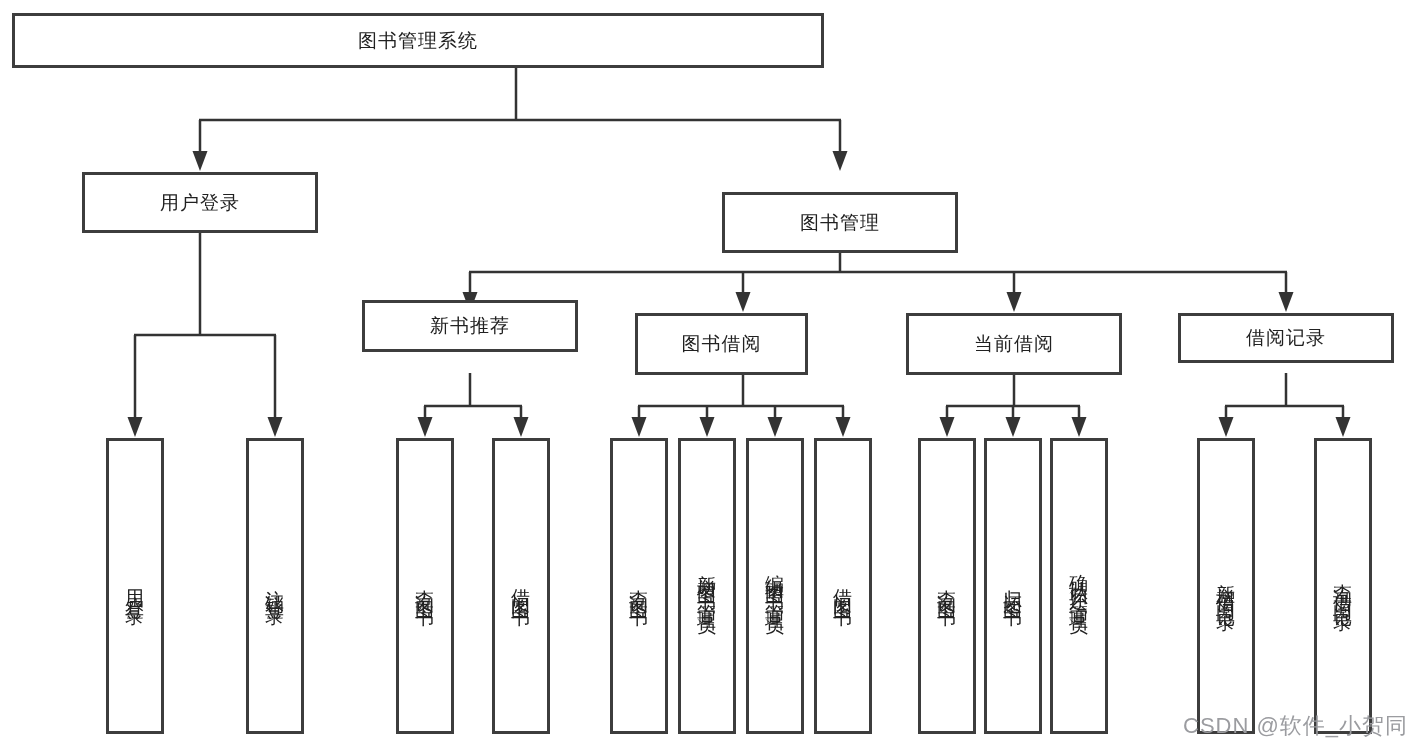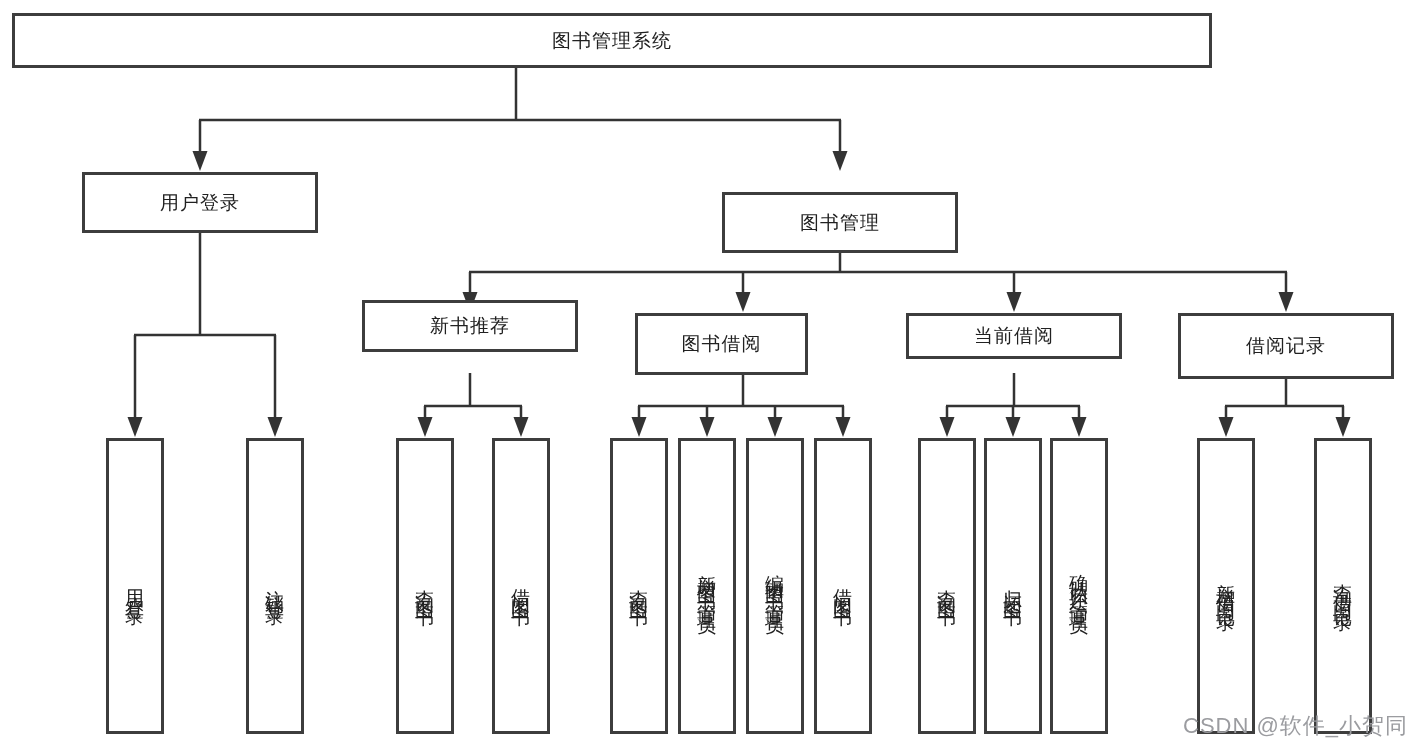--- a/index.html
+++ b/index.html
@@ -111,27 +111,27 @@
       <line x1="1079" y1="406" x2="1079" y2="420"></line>
       <polygon points="1071.5,417 1086.5,417 1079,437"></polygon>
       <line x1="1286" y1="373" x2="1286" y2="406"></line>
       <line x1="1225" y1="406" x2="1344" y2="406"></line>
       <line x1="1226" y1="406" x2="1226" y2="420"></line>
       <polygon points="1218.5,417 1233.5,417 1226,437"></polygon>
       <line x1="1343" y1="406" x2="1343" y2="420"></line>
       <polygon points="1335.5,417 1350.5,417 1343,437"></polygon>
     </svg>
   <div id="nodes">
-      <div class="node" style="left: 12px; top: 13px; width: 1200px; height: 55px; text-align: center;">图书管理系统</div>
+      <div class="node" style="left: 12px; top: 13px; width: 812px; height: 55px; text-align: center;">图书管理系统</div>
       <div class="node" style="left: 82px; top: 172px; width: 236px; height: 61px;">用户登录</div>
       <div class="node" style="left: 722px; top: 172px; width: 236px; height: 61px; margin-top: 20px;">图书管理</div>
       <div class="node" style="left: 362px; top: 300px; width: 216px; height: 52px;">新书推荐</div>
       <div class="node" style="left: 635px; top: 313px; width: 173px; height: 62px;">图书借阅</div>
-      <div class="node" style="left: 906px; top: 313px; width: 216px; height: 46px;">当前借阅</div>
-      <div class="node" style="left: 1178px; top: 313px; width: 216px; height: 66px;">借阅记录</div>
+      <div class="node" style="left: 906px; top: 313px; width: 216px; height: 62px;">当前借阅</div>
+      <div class="node" style="left: 1178px; top: 313px; width: 216px; height: 50px;">借阅记录</div>
       <div class="node vertical" style="left: 106px; top: 438px; width: 58px; height: 296px;">用户登录</div>
       <div class="node vertical" style="left: 246px; top: 438px; width: 58px; height: 296px;">注销登录</div>
       <div class="node vertical" style="left: 396px; top: 438px; width: 58px; height: 296px;">查询图书</div>
       <div class="node vertical" style="left: 492px; top: 438px; width: 58px; height: 296px;">借阅图书</div>
       <div class="node vertical" style="left: 610px; top: 438px; width: 58px; height: 296px;">查询图书</div>
       <div class="node vertical" style="left: 678px; top: 438px; width: 58px; height: 296px;">新增图书（管理员）</div>
       <div class="node vertical" style="left: 746px; top: 438px; width: 58px; height: 296px;">编辑图书（管理员）</div>
       <div class="node vertical" style="left: 814px; top: 438px; width: 58px; height: 296px;">借阅图书</div>
       <div class="node vertical" style="left: 918px; top: 438px; width: 58px; height: 296px;">查询图书</div>
       <div class="node vertical" style="left: 984px; top: 438px; width: 58px; height: 296px;">归还图书</div>

